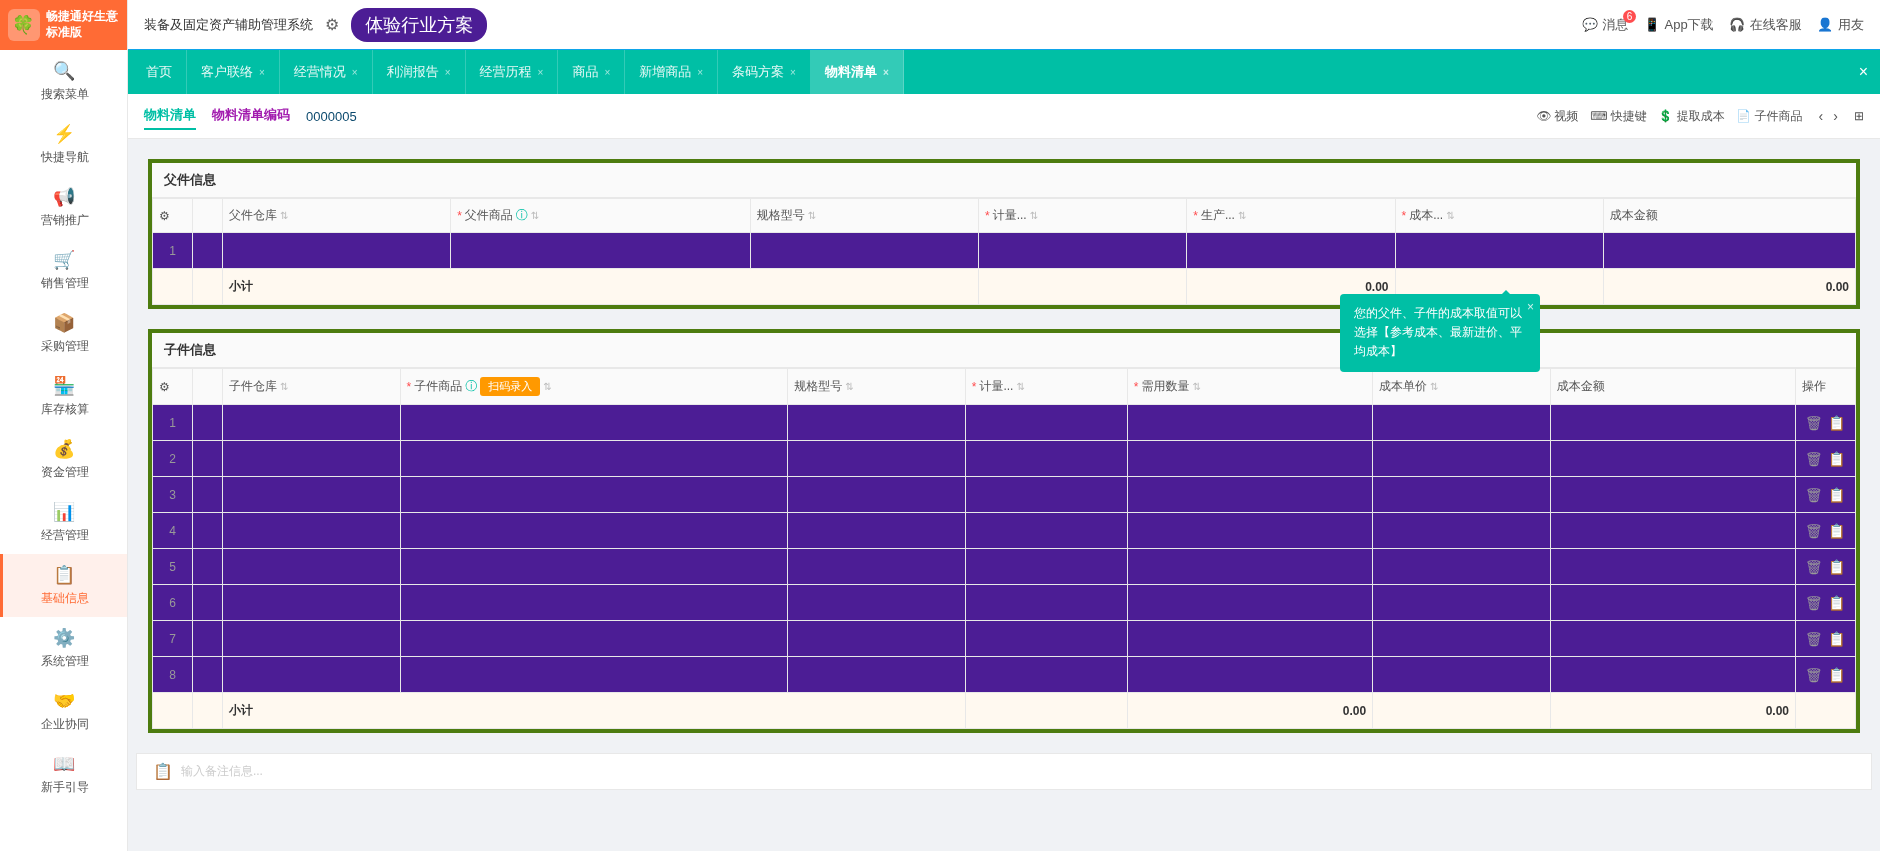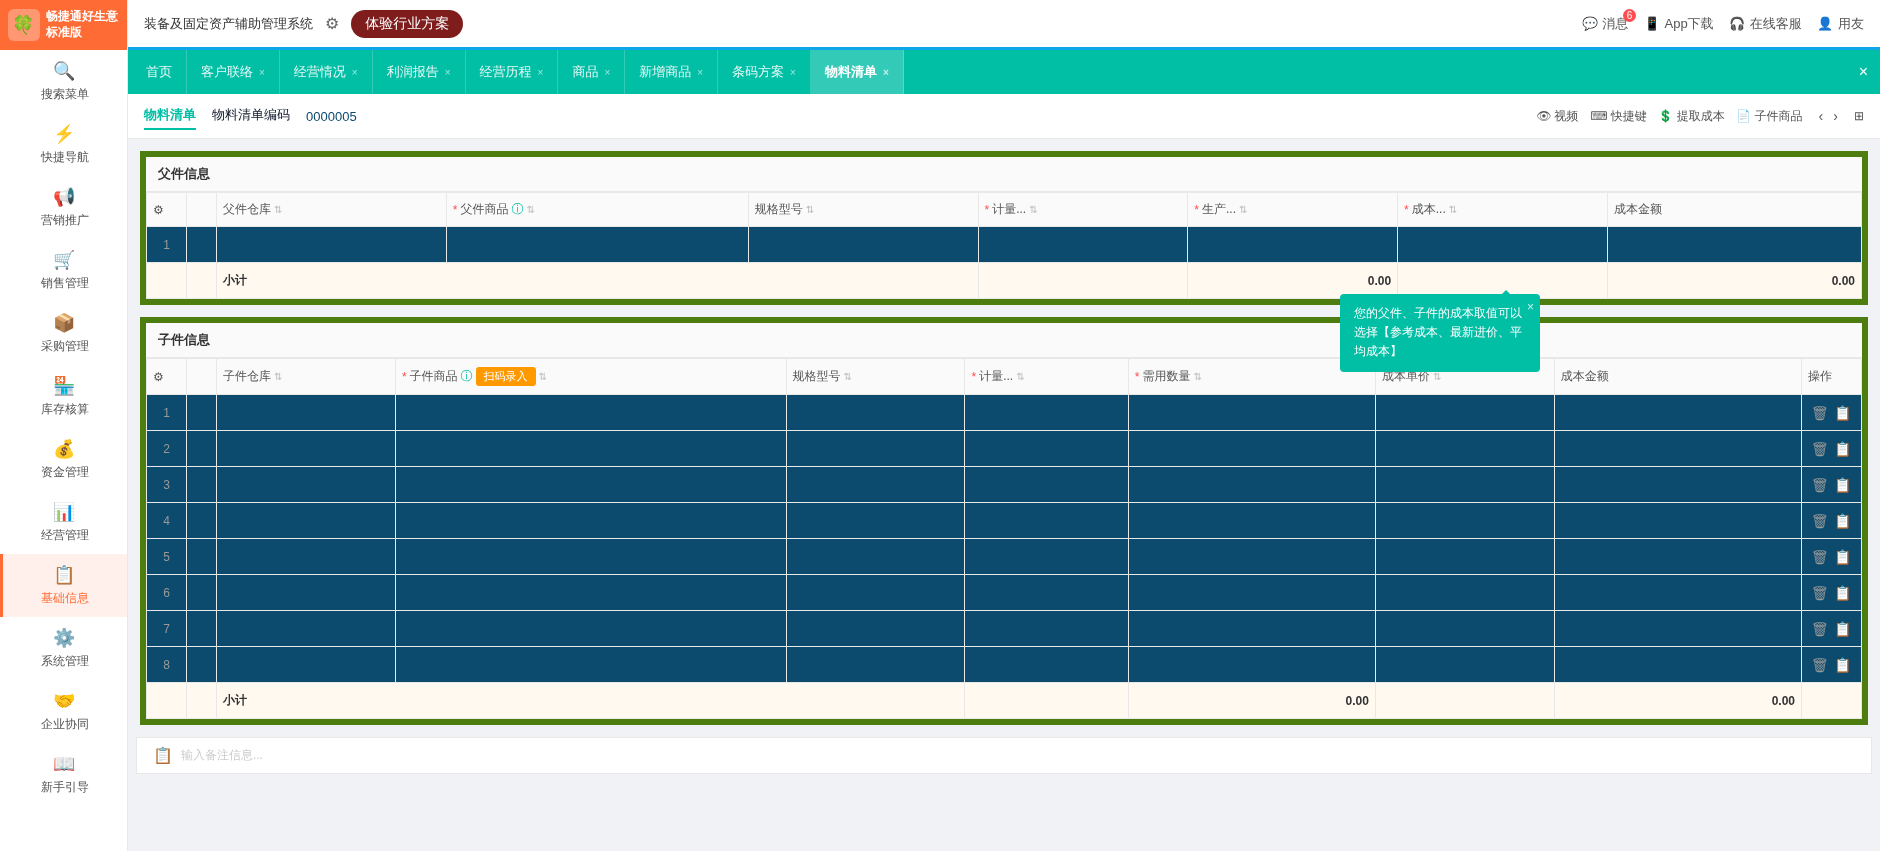--- a/index.html
+++ b/index.html
@@ -59,33 +59,33 @@
     }
 
     
     .top-header {
       background: #fff;
       height: 50px;
       display: flex;
       align-items: center;
       justify-content: space-between;
       padding: 0 16px;
-      border-bottom: 3px solid #0ea5e9;
+      border-bottom: 1px solid #0ea5e9;
     }
     .top-header-left { display: flex; align-items: center; gap: 12px; }
     .system-title { font-size: 13px; color: #333; }
     .settings-btn { color: #666; cursor: pointer; font-size: 16px; }
     .trial-btn {
-      background: #7f1d1d;
+      background: #4c1d95;
       color: #fff;
       border: none;
       border-radius: 16px;
       padding: 5px 14px;
       cursor: pointer;
-      font-size: 14px;
+      font-size: 18px;
     }
     .top-header-right { display: flex; align-items: center; gap: 16px; color: #555; font-size: 13px; }
     .top-header-right .badge-item { display: flex; align-items: center; gap: 4px; cursor: pointer; position: relative; }
     .badge { background: #ff4d4f; color: #fff; border-radius: 8px; font-size: 10px; padding: 1px 4px; position: absolute; top: -6px; right: -8px; }
 
     
     .nav-tabs {
       background: #00bfa5;
       display: flex;
       align-items: center;
@@ -128,33 +128,33 @@
     
     .sub-header {
       background: #fff;
       padding: 8px 16px;
       display: flex;
       align-items: center;
       justify-content: space-between;
       border-bottom: 1px solid #e8e8e8;
     }
     .sub-header-left { display: flex; align-items: center; gap: 16px; }
-    .sub-tab { font-size: 13px; color: #0f172a; cursor: pointer; padding: 4px 0; border-bottom: 2px solid transparent; }
+    .sub-tab { font-size: 13px; color: #a21caf; cursor: pointer; padding: 4px 0; border-bottom: 2px solid transparent; font-weight: bold; }
     .sub-tab.active { color: #00bfa5; border-bottom-color: #00bfa5; font-weight: bold; }
     .doc-number { font-size: 13px; color: #0c4a6e; }
     .sub-header-right { display: flex; align-items: center; gap: 12px; color: #555; font-size: 12px; }
     .sub-header-right .action-link { cursor: pointer; display: flex; align-items: center; gap: 3px; }
     .nav-arrows { display: flex; align-items: center; gap: 2px; }
     .nav-arrow { cursor: pointer; color: #555; font-size: 14px; padding: 2px 4px; }
 
     
     .section {
-      background: #0c4a6e;
-      margin: 12px;
-      border: 6px solid #4d7c0f;
+      background: #4c1d95;
+      margin: 20px;
+      border: 4px solid #4d7c0f;
     }
     .section-title {
       padding: 8px 12px;
       font-size: 13px;
       font-weight: bold;
       color: #333;
       background: #fafafa;
       border-bottom: 1px solid #e8e8e8;
     }
 

